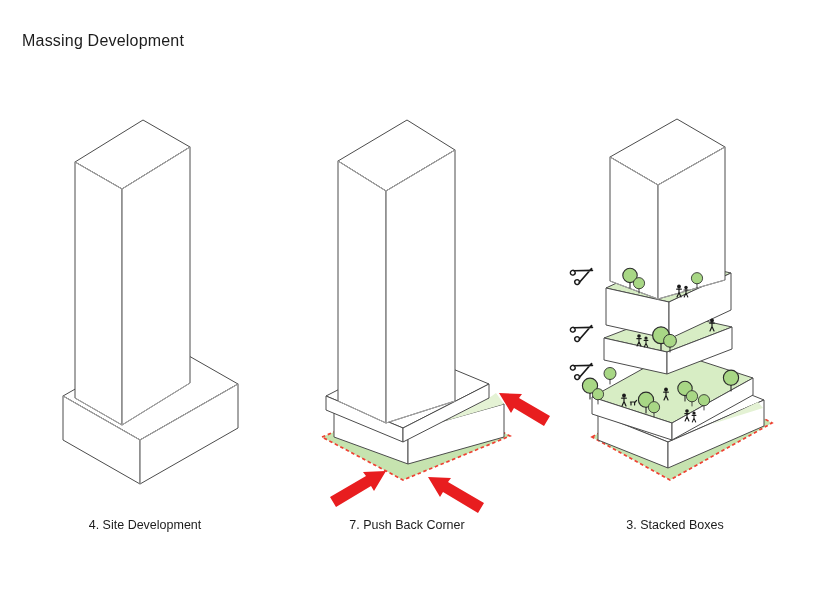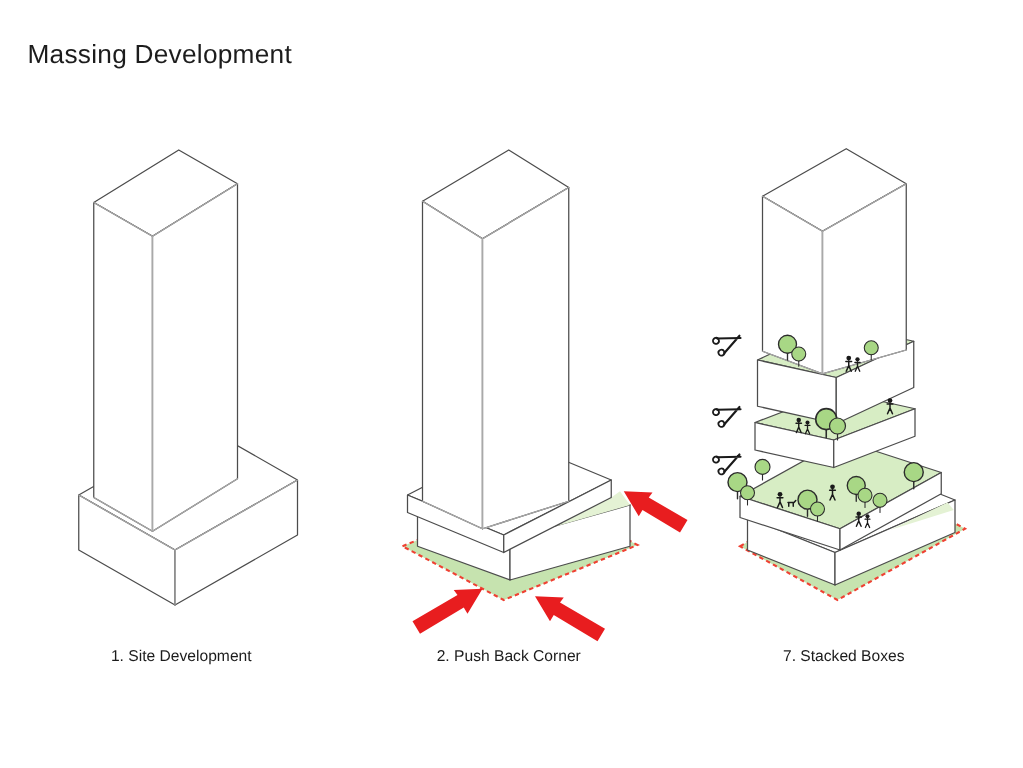--- a/index.html
+++ b/index.html
@@ -6,21 +6,21 @@
     --background:#ffffff; --text-primary:#1c1c1c; --text-secondary:#303030;
     --edge-dark:#4c4c4c; --edge-light:#a9a9a9;
     --ground-green:#c6e3af; --terrace-green:#d7edc4; --wedge-green:#e4f2d4;
     --tree-green:#a8d785; --red:#e81d1f; --red-dash:#ef4133;
   }
   *{margin:0;padding:0;box-sizing:border-box}
   html,body{width:818px;height:614px;overflow:hidden;background:var(--background);
     font-family:"Liberation Sans",sans-serif;}
   .canvas{position:relative;width:818px;height:614px;background:var(--background)}
   .hdr{position:absolute;left:22px;top:32px}
-  .hdr h1{font-size:21px;font-weight:400;color:var(--text-primary);letter-spacing:.2px}
+  .hdr h1{font-size:16px;font-weight:400;color:var(--text-primary);letter-spacing:.2px}
   .hdr p{font-size:11.5px;font-weight:400;color:var(--text-secondary);margin-top:7px}
   svg.stage{position:absolute;left:0;top:0}
   .step-label{position:absolute;top:518px;transform:translateX(-50%);
     font-size:12.5px;color:var(--text-primary);white-space:nowrap}
   .lbl-1{left:145px}.lbl-2{left:407px}.lbl-3{left:675px}
   
   .bf{fill:#fff;stroke:var(--edge-dark);stroke-width:1;stroke-linejoin:round}
   .gf{fill:var(--terrace-green);stroke:var(--edge-dark);stroke-width:1;stroke-linejoin:round}
   .lt{stroke:var(--edge-light);stroke-width:1;fill:none;stroke-linecap:round}
   .gnd{fill:var(--ground-green);stroke:none}
@@ -160,17 +160,17 @@
       <use href="#person" transform="translate(666,400)"></use>
       <use href="#person" transform="translate(687,421) scale(0.95)"></use>
       <use href="#person" transform="translate(694,422) scale(0.85)"></use>
 
       <use href="#scissors" transform="translate(570,272) rotate(-25)"></use>
       <use href="#scissors" transform="translate(570,329) rotate(-25)"></use>
       <use href="#scissors" transform="translate(570,367) rotate(-25)"></use>
     </g>
   </svg>
 
-  <div class="step-label lbl-1">1. Site Development</div>
-  <div class="step-label lbl-2">2. Push Back Corner</div>
-  <div class="step-label lbl-3">7. Stacked Boxes</div>
+  <div class="step-label lbl-1">4. Site Development</div>
+  <div class="step-label lbl-2">7. Push Back Corner</div>
+  <div class="step-label lbl-3">3. Stacked Boxes</div>
 
 </div>
 
 </body></html>

